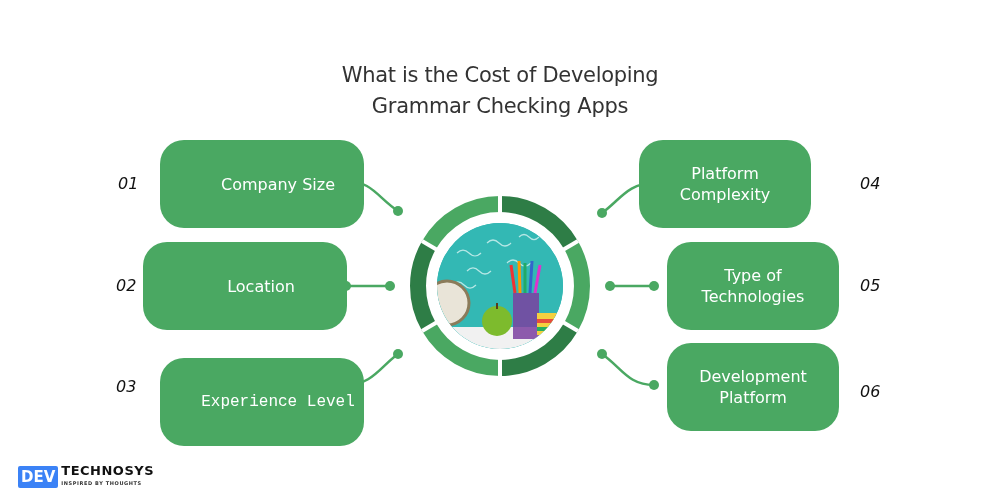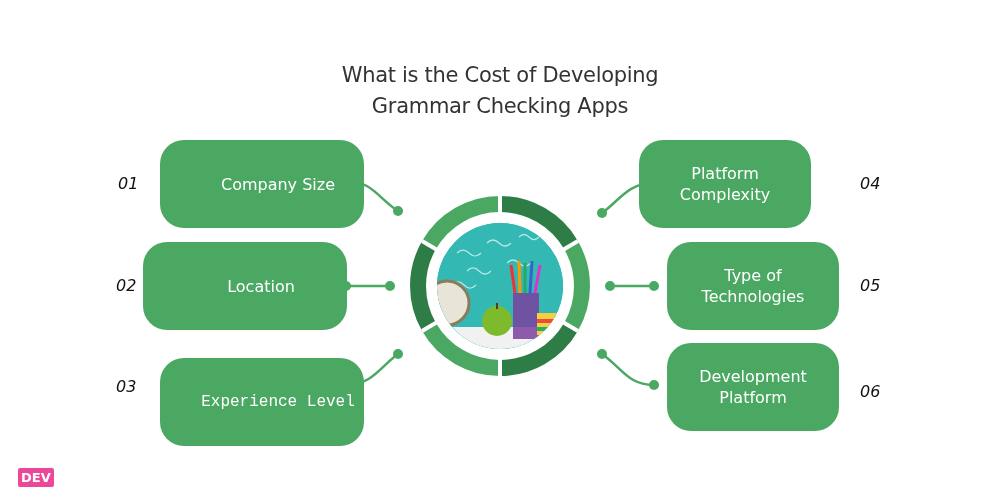--- a/index.html
+++ b/index.html
@@ -4,21 +4,21 @@
 <style>
   html, body { margin:0; padding:0; }
   body { width:1000px; height:500px; background:#ffffff; position:relative; overflow:hidden; font-family:"DejaVu Sans", sans-serif; }
   .title { position:absolute; left:0; top:60px; width:1000px; text-align:center; font-size:21px; line-height:31px; color:#333333; font-weight:500; letter-spacing:-0.3px; }
   .card { position:absolute; width:172px; height:88px; background:#4aa862; border-radius:24px; color:#ffffff; display:flex; align-items:center; justify-content:center; text-align:center; font-size:16px; line-height:21px;padding-left:32px; }
   .num { position:absolute; font-size:16px; color:#111111;font-style:italic; }
   svg.lines { position:absolute; left:0; top:0; }
   .hub { position:absolute; left:410px; top:196px; width:180px; height:180px; }
   .photo { position:absolute; left:437px; top:223px; width:126px; height:126px; border-radius:50%; overflow:hidden; background:#2fb5b0; }
   .logo { position:absolute; left:18px; top:466px; height:22px; display:flex; align-items:center; font-family:"DejaVu Sans", sans-serif; }
-  .logo-dev { background:#ec4899; color:#fff; font-size:13px; font-weight:bold; padding:2px 3px; border-radius:2px; }
+  .logo-dev { background:#3b82f6; color:#fff; font-size:15px; font-weight:bold; padding:2px 3px; border-radius:2px; }
   .logo-text { font-size:13px; font-weight:bold; color:#111; margin-left:3px; letter-spacing:0.5px; line-height:12px; }
   .logo-tag { font-size:5px; letter-spacing:0.6px; color:#333; display:block; }
 </style>
 </head>
 <body>
 
 <div class="title">
   <div>What is the Cost of Developing</div>
   <div>Grammar Checking Apps</div>
 </div>
@@ -121,13 +121,17 @@
   </div>
 <div class="num" style="left:860px;top:276px;">05</div>
 
 <div class="card" style="left:667px;top:343px;padding:0 55px;box-sizing:border-box;">
     <span>Development Platform</span>
   </div>
 <div class="num" style="left:860px;top:382px;">06</div>
 
 <div class="logo">
   <span class="logo-dev">DEV</span>
+  <span class="logo-text">
+    <span>TECHNOSYS</span>
+    <span class="logo-tag">INSPIRED BY THOUGHTS</span>
+  </span>
 </div>
 
 </body></html>

